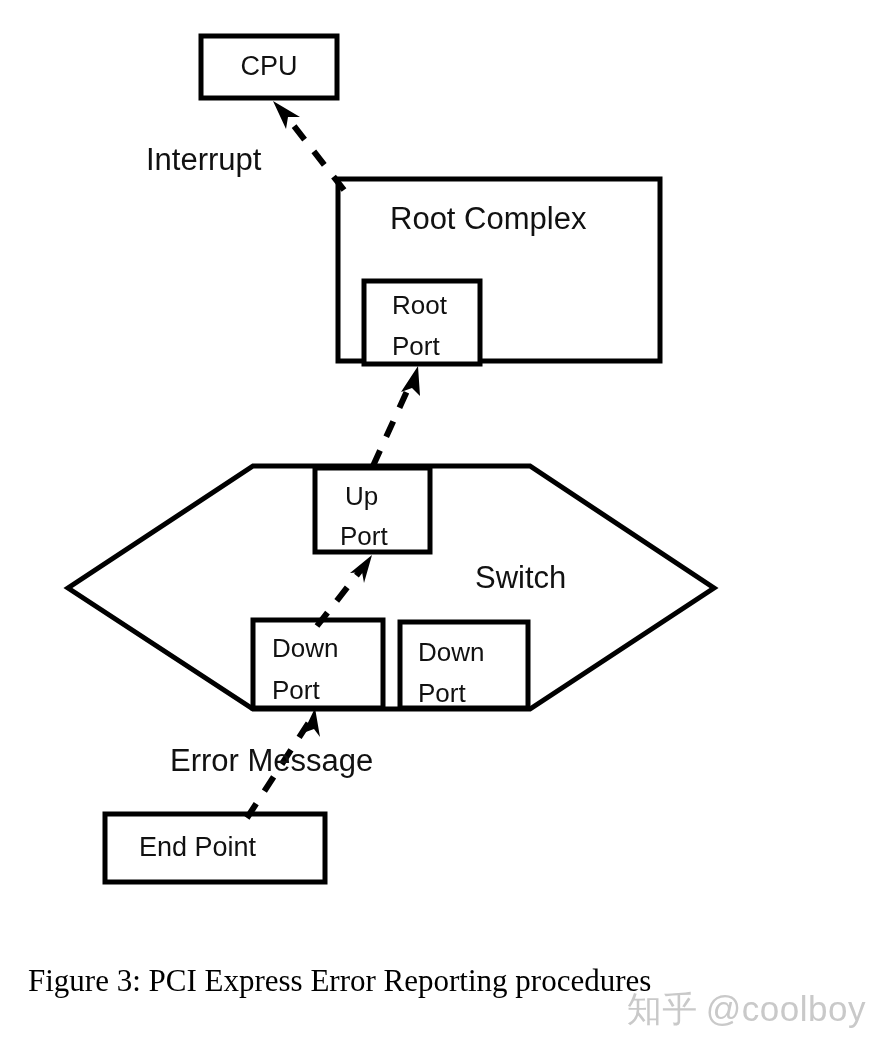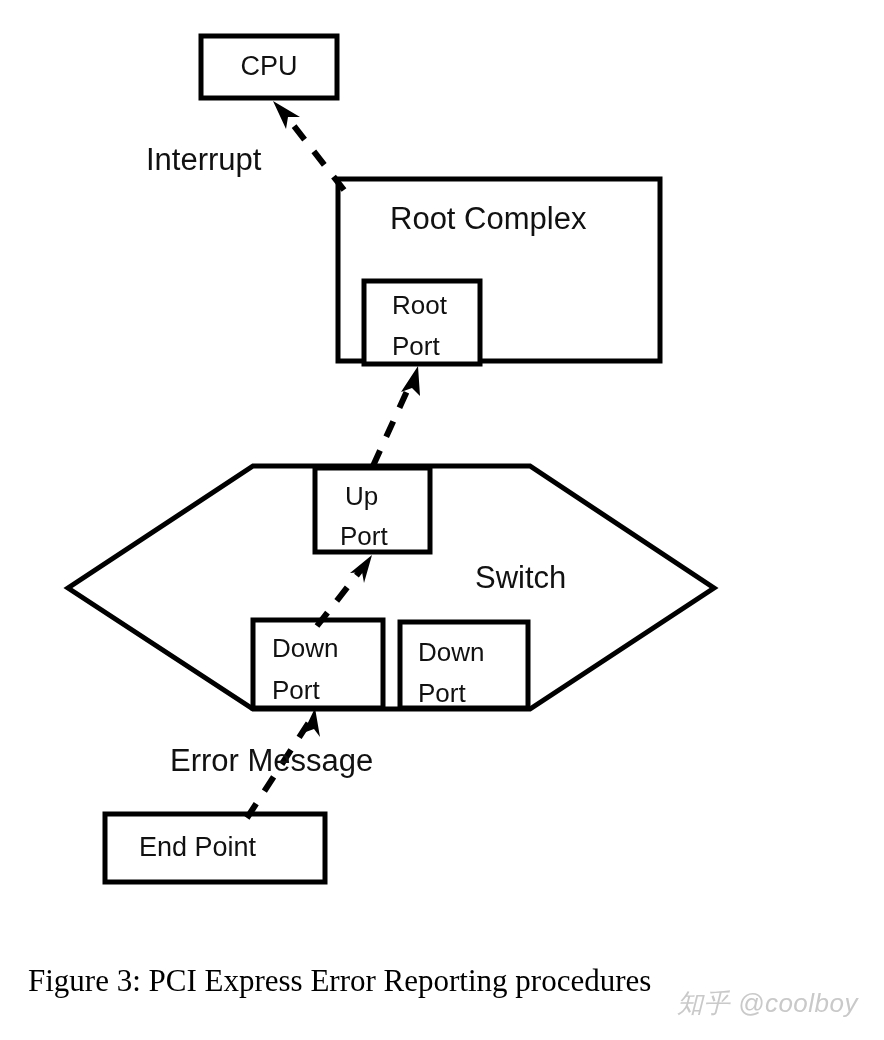--- a/index.html
+++ b/index.html
@@ -87,29 +87,28 @@
     font-size: 31px;
     line-height: 40px;
     color: #000000;
     white-space: nowrap;
     margin-top: 32px;
   }
 
   
   #watermark {
     position: absolute;
-    right: 26px;
+    right: 18px;
     top: 986px;
     font-family: "Liberation Sans", sans-serif;
-    font-size: 26px;
+    font-size: 35px;
     color: #c9c9c9;
     letter-spacing: 0.5px;
     white-space: nowrap;
     user-select: none;
-    font-style: italic;
   }
   #watermark .wm-cjk { margin-right: 8px; }
 </style>
 </head>
 <body>
 
 <div id="figure-root">
 
   <svg id="diagram-svg" viewBox="0 0 884 1040">
 

